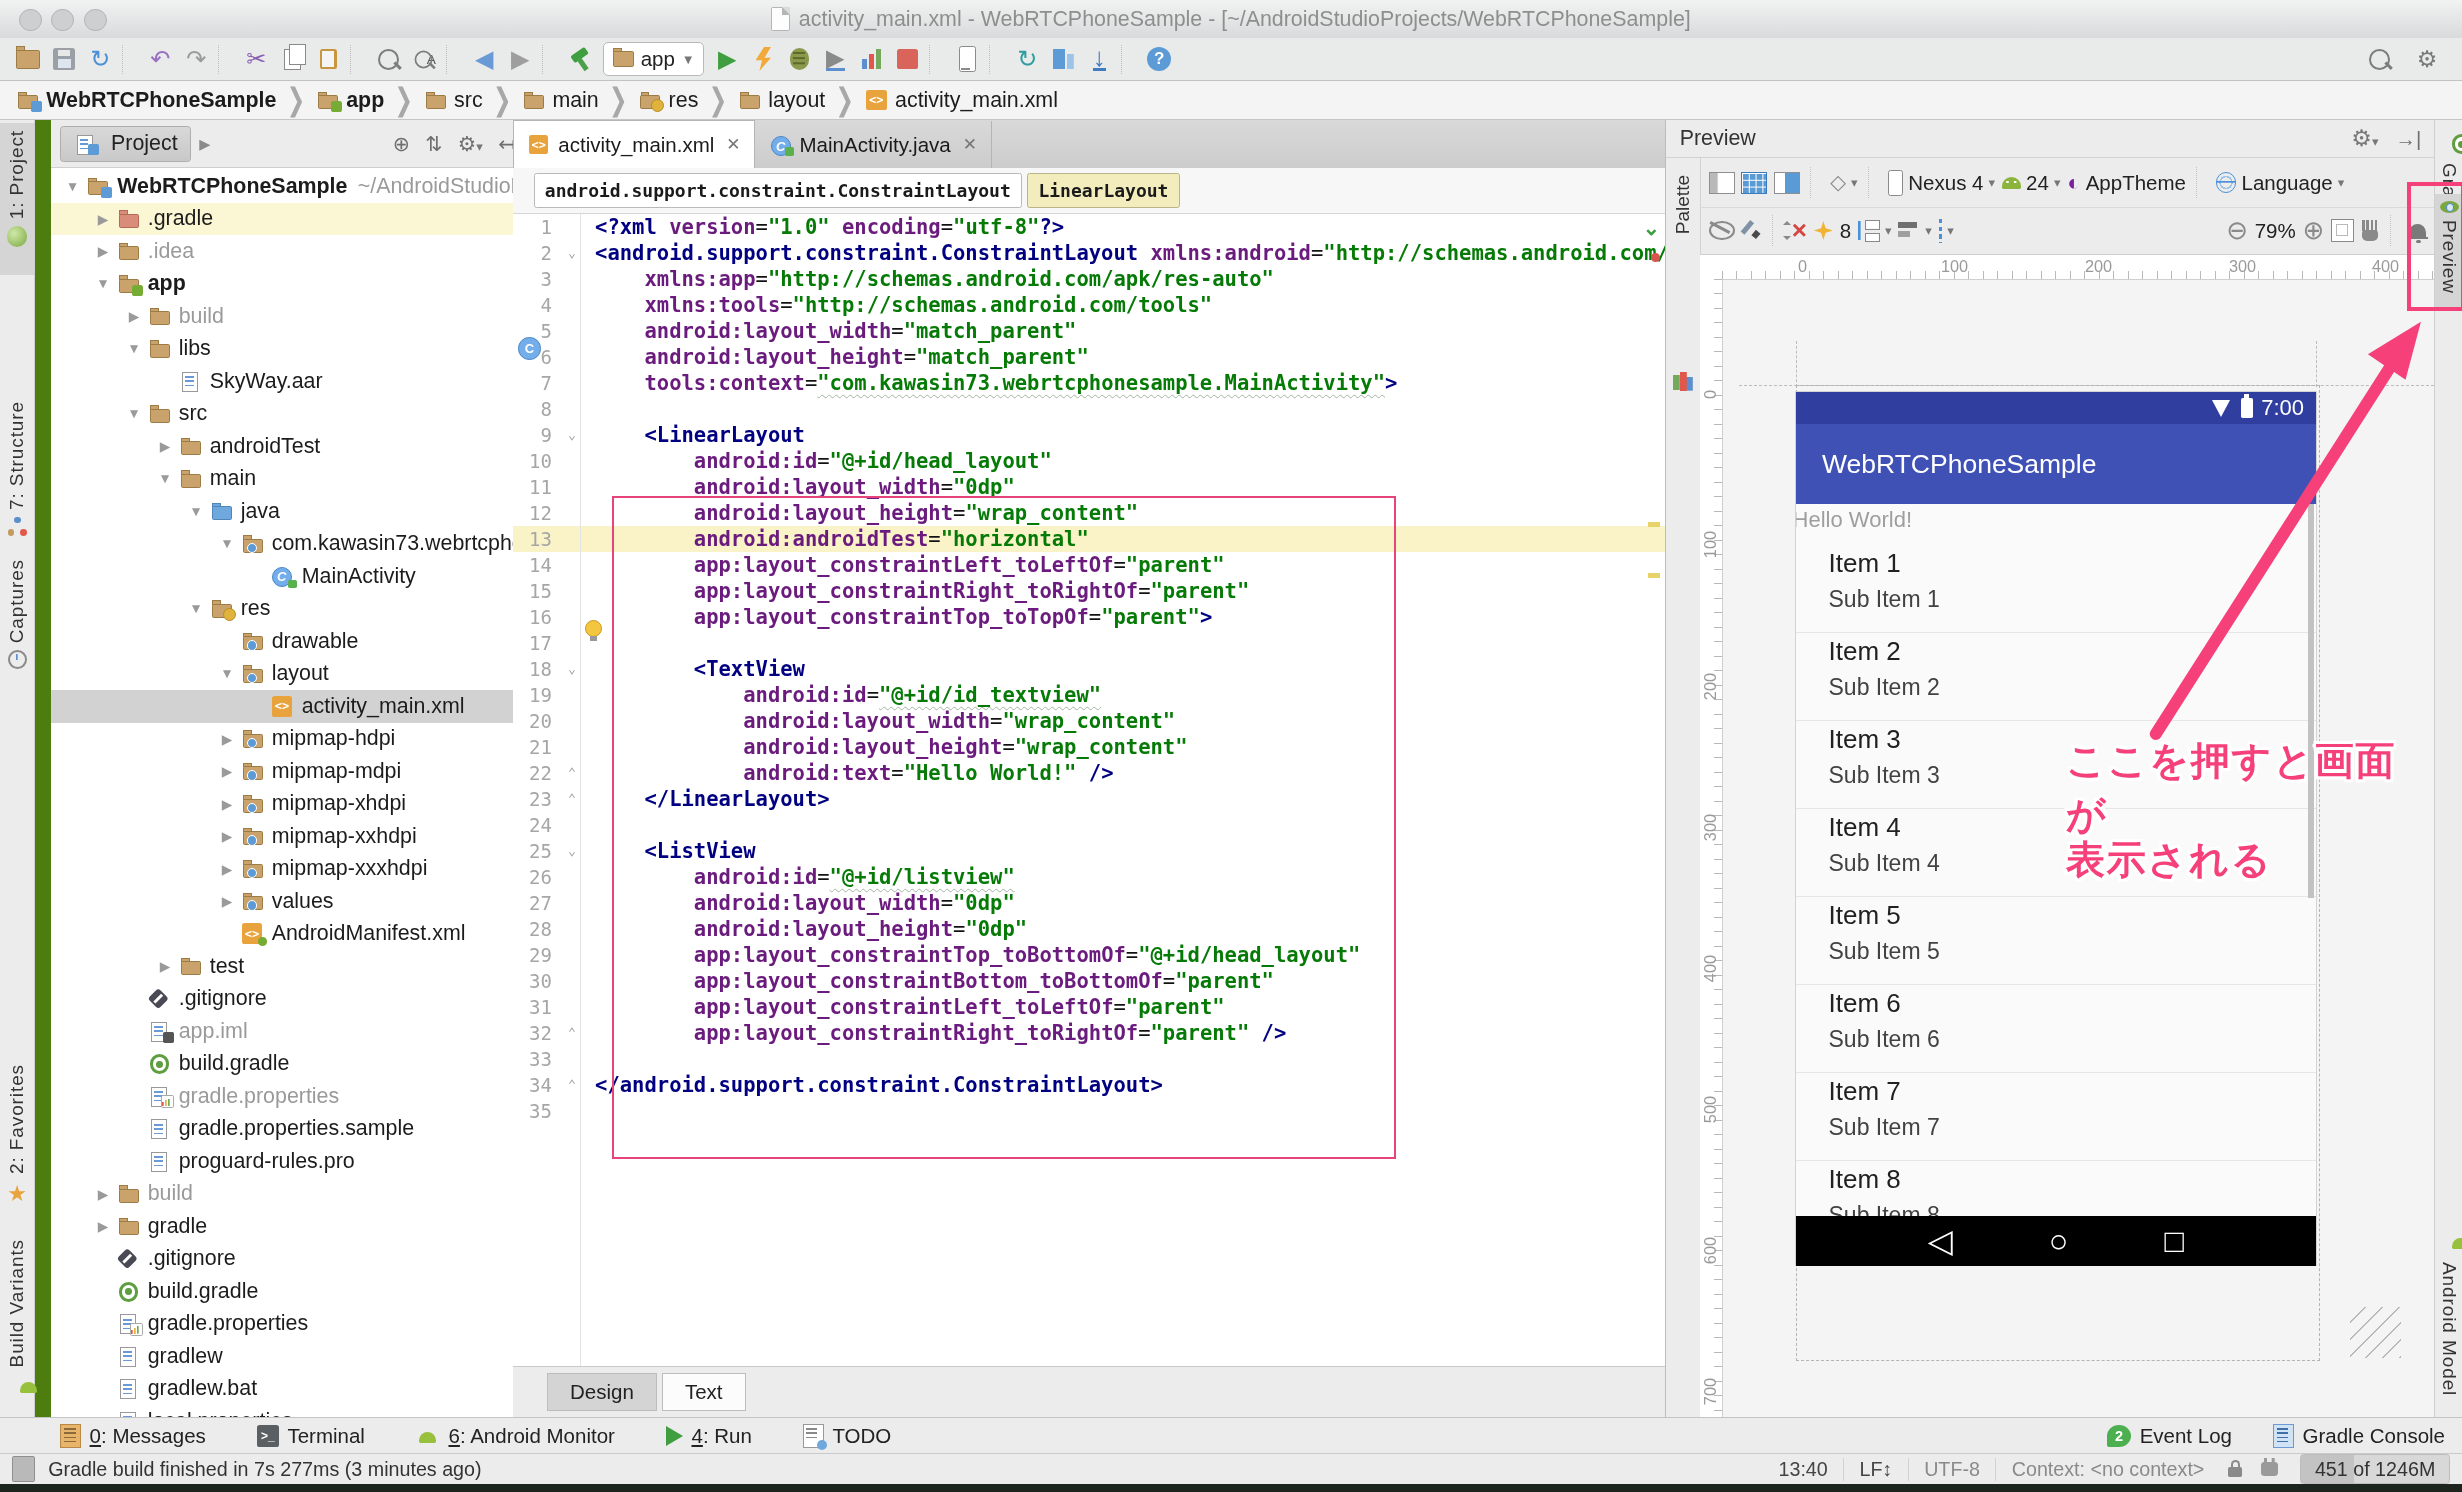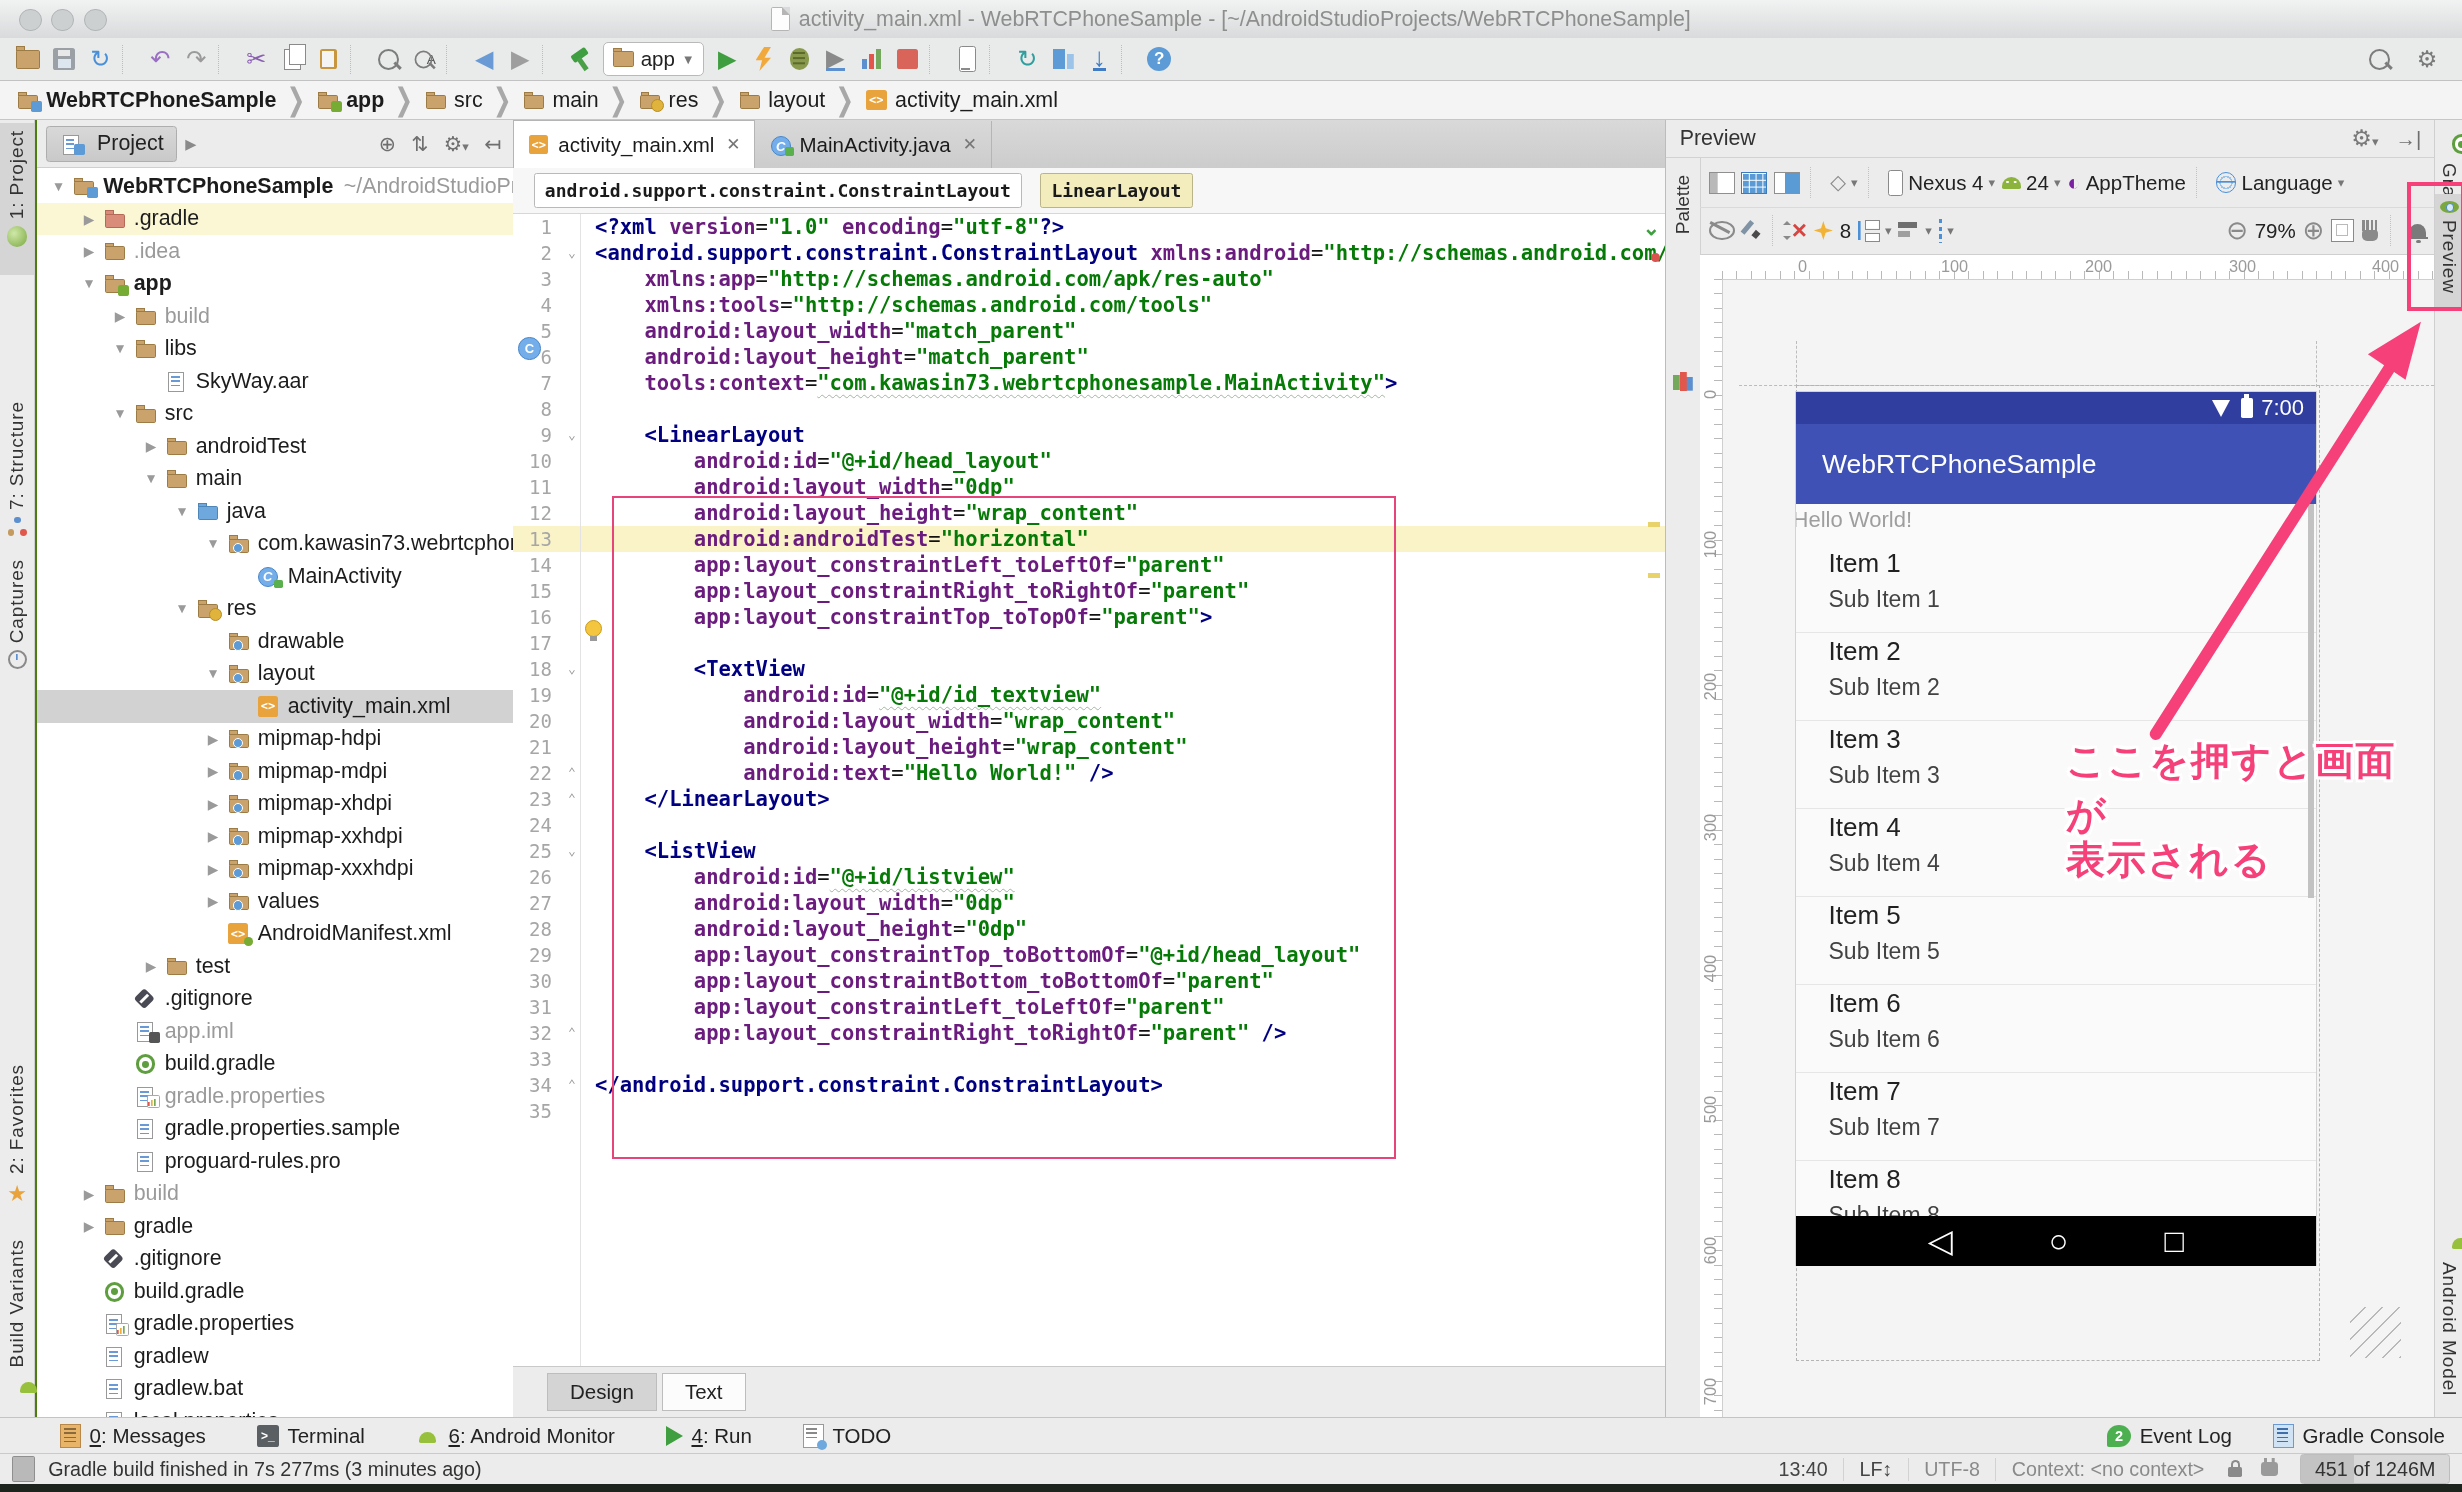--- a/index.html
+++ b/index.html
@@ -63,21 +63,21 @@
   .crumb.bold{font-weight:bold;}
   .crumb-sep{color:#a8a8a8;font-size:22px;margin:0 10.3px;transform:scaleY(1.4);}
   
   #lstripe{position:absolute;left:0;top:120px;width:34px;height:1297px;background:#ececec;border-right:0.9px solid #cfcfcf;}
   #rstripe{position:absolute;left:2434px;top:120px;width:28px;height:1297px;background:#ececec;border-left:0.9px solid #cfcfcf;}
   .stripe-tab{position:absolute;display:flex;flex-direction:column;align-items:center;gap:6.8px;width:100%;
      color:#333;font-size:19px;}
   .stripe-tab.sel{background:#d5d5d5;}
   .stripe-tab .lbl{letter-spacing:0.9px;}
   
-  #project{position:absolute;left:37px;top:120px;width:478px;height:1297px;background:#fff;border-right:0.9px solid #c6c6c6;overflow:hidden;}
+  #project{position:absolute;left:51px;top:120px;width:478px;height:1297px;background:#fff;border-right:0.9px solid #c6c6c6;overflow:hidden;}
   #proj-header{position:absolute;left:0;top:0;width:100%;height:48px;background:#ececec;border-bottom:0.9px solid #cfcfcf;
       display:flex;align-items:center;padding:0 8.6px;box-sizing:border-box;gap:8.6px;}
   #proj-btn{background:linear-gradient(#d8d8d8,#c9c9c9);border:0.9px solid #aeaeae;border-radius:3.4px;height:34px;
       display:flex;align-items:center;gap:6.8px;padding:0 12px;font-size:21.4px;color:#222;}
   .ph-ic{color:#6f6f6f;font-size:20.5px;}
   #proj-tools{margin-left:auto;display:flex;align-items:center;gap:15.4px;padding-right:5.1px;}
   #ptree{position:absolute;left:0;top:50px;width:100%;height:1247px;}
   .trow{display:flex;align-items:center;height:32.5px;font-size:21.4px;color:#1c1c1c;white-space:nowrap;overflow:hidden;}
   .trow.dim .tlabel{color:#9a9a9a;}
   .trow.hl{background:#fbf6d4;}
@@ -117,21 +117,21 @@
   
   #editor{position:absolute;left:513px;top:120px;width:1152px;height:1297px;background:#fff;}
   #etabs{position:absolute;left:0;top:0;width:100%;height:48px;background:linear-gradient(#d9d9d9,#cccccc);
      border-bottom:0.9px solid #ababab;display:flex;align-items:flex-end;}
   .etab{height:47px;display:flex;align-items:center;gap:8.6px;padding:0 13.7px;font-size:20.5px;color:#1a1a1a;
      border-right:0.9px solid #b5b5b5;}
   .etab.active{background:#fff;border-top:0.9px solid #b5b5b5;border-left:0.9px solid #b5b5b5;}
   .etab .x{color:#777;font-size:17px;margin-left:3.4px;}
   .tabic{width:22px;height:22px;position:relative;flex:0 0 22px;}
   #ecrumbs{position:absolute;left:0;top:48px;width:100%;height:46px;background:#f7f7f7;border-bottom:0.9px solid #d7d7d7;
-     display:flex;align-items:center;padding-left:20.5px;gap:18px;box-sizing:border-box;}
+     display:flex;align-items:center;padding-left:20.5px;gap:5px;box-sizing:border-box;}
   .chip{height:32.5px;display:flex;align-items:center;padding:0 10.3px;border:0.9px solid #b9b9b9;border-radius:2.6px;
      background:#fff;font:600 18px "DejaVu Sans Mono",monospace;color:#1a1a1a;}
   .chip.sel{background:#f3edbe;border-color:#b9b48a;}
   #ecode{position:absolute;left:0;top:94px;width:100%;height:1152px;background:#fff;overflow:hidden;}
   #gutterline{position:absolute;left:67px;top:0;width:0.9px;height:100%;background:#e3e3e3;}
   .cline{display:flex;height:26px;font:600 20.5px/26px "DejaVu Sans Mono",monospace;white-space:pre;}
   .cline.caretline{background:#FAF3C8;}
   .ln{flex:0 0 39px;text-align:right;padding-right:6.8px;color:#a6a6a6;font-weight:400;font-size:19px;}
   .fold{flex:0 0 26px;text-align:center;color:#9a9a9a;font-size:13px;font-weight:400;}
   .lc{padding-left:10.3px;}

